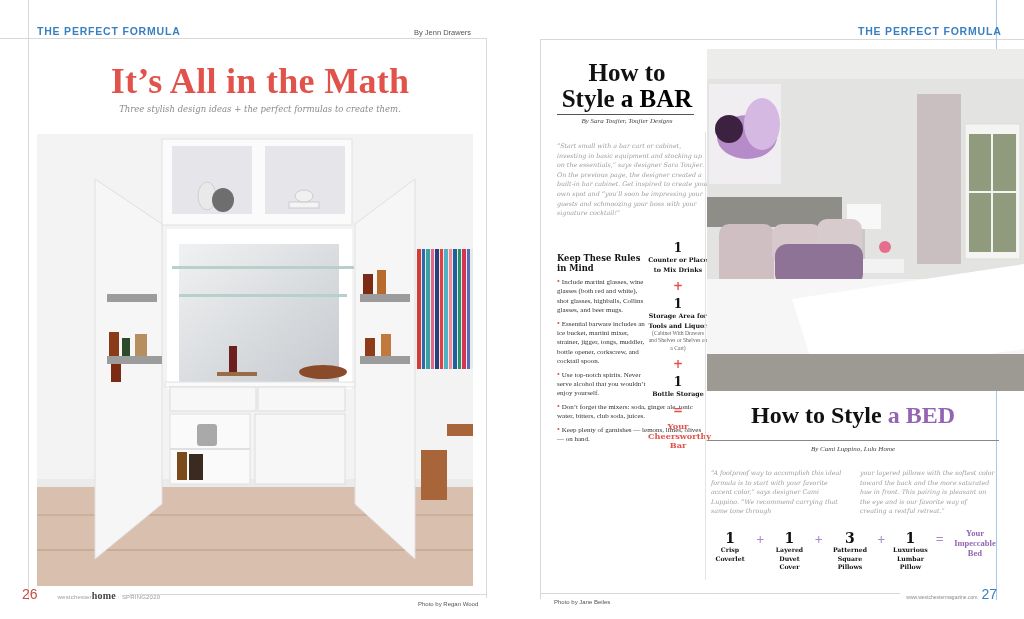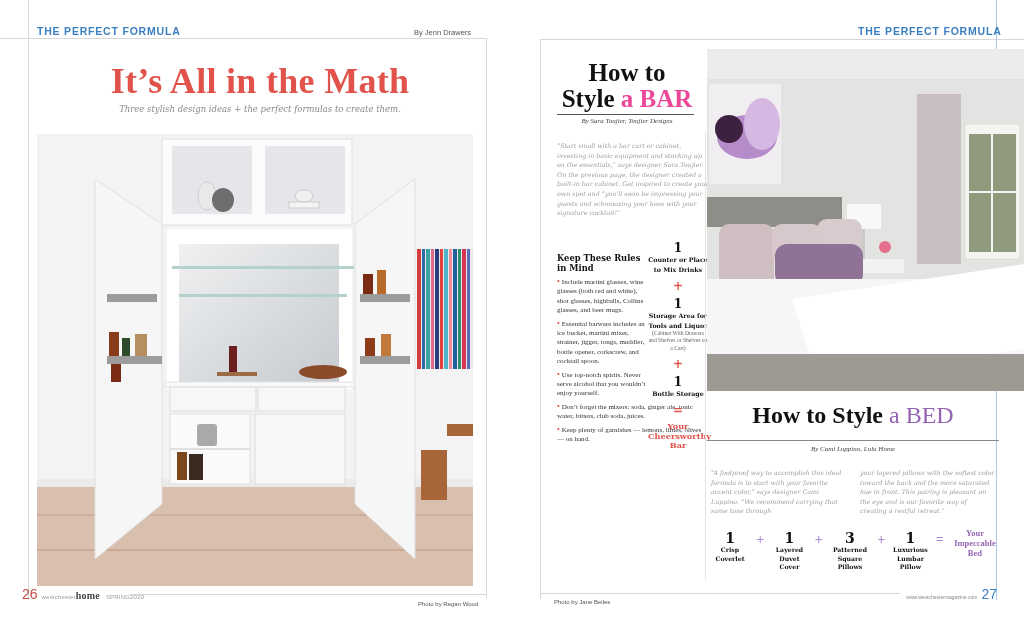--- a/index.html
+++ b/index.html
@@ -14,32 +14,32 @@
   .section-tag { position: absolute; font-family: "Liberation Sans", sans-serif; font-weight: bold;
     font-size: 10.5px; letter-spacing: 0.8px; color: #3a7fc0; }
   .byline-top { position: absolute; font-family: "Liberation Sans", sans-serif; font-size: 7.5px; color: #555; }
   .main-title { position: absolute; left: 30px; width: 460px; top: 60px; text-align: center;
     font-family: "Liberation Serif", serif; font-size: 36px; color: #e0524a; letter-spacing: 0.3px; }
   .main-sub { position: absolute; left: 30px; width: 460px; top: 104px; text-align: center;
     font-family: "DejaVu Serif", serif; font-style: italic; font-size: 8.5px; color: #8a8a8a; }
 
   .photo-bar { position: absolute; left: 37px; top: 134px; width: 436px; height: 452px; overflow: hidden;
     background: #f2f2f3; }
-  .folio-left { position: absolute; left: 22px; top: 586px; display: flex; align-items: baseline; gap: 4px;
+  .folio-left { position: absolute; left: 22px; top: 586px; display: flex; align-items: baseline; gap: 20px;
     font-family: "Liberation Sans", sans-serif; }
   .folio-num { font-size: 14px; color: #c84b45; }
   .folio-mag { font-size: 6px; color: #9a9a9a; letter-spacing: 0.2px; }
   .folio-mag b { color: #444; font-family: "Liberation Serif", serif; font-size: 10px; }
   .credit { position: absolute; font-family: "Liberation Sans", sans-serif; font-size: 6px; color: #555; }
 
   
   .right-page { position: absolute; left: 512px; top: 0; width: 512px; height: 619px; }
   .bar-title { position: absolute; left: 40px; width: 150px; top: 60px; text-align: center;
     font-family: "Liberation Serif", serif; font-size: 25px; line-height: 26px; color: #111; }
-  .bar-title .accent { color: #ec4899; font-weight: bold; }
+  .bar-title .accent { color: #000000; font-weight: bold; }
   .bar-rule { position: absolute; left: 45px; width: 137px; top: 114px; height: 1px; background: #555; }
   .bar-byline { position: absolute; left: 40px; width: 150px; top: 117px; text-align: center;
     font-family: "Liberation Serif", serif; font-style: italic; font-size: 7px; color: #444; }
   .bar-intro { position: absolute; left: 45px; top: 141px; width: 152px;
     font-family: "DejaVu Serif", serif; font-style: italic; font-size: 6.3px; line-height: 9.6px; color: #9d9d9d; }
 
   .rules-head { position: absolute; left: 45px; top: 254px; width: 90px;
     font-family: "DejaVu Serif", serif; font-weight: bold; font-size: 8.4px; line-height: 9.5px; color: #111; }
   .rules-list { position: absolute; left: 45px; top: 277px; width: 90px; list-style: none;
     font-family: "Liberation Serif", serif; font-size: 7px; line-height: 9.4px; color: #333; }
@@ -54,21 +54,21 @@
   .f-note { font-family: "Liberation Serif", serif; font-size: 5.6px; line-height: 7.3px; color: #666; }
   .f-op { color: #e0524a; font-weight: bold; font-size: 12px; line-height: 18px; margin: 3px 0; }
   .f-result { color: #e0524a; font-weight: bold; font-size: 8.2px; line-height: 9.5px; }
 
   .col-divider { position: absolute; left: 193px; top: 132px; width: 1px; height: 448px; background: #e3e3e3; }
 
   .photo-bed { position: absolute; left: 195px; top: 49px; width: 317px; height: 342px; overflow: hidden; background: #e4e4e1; }
 
   .bed-title { position: absolute; left: 195px; width: 292px; top: 402px; text-align: center;
     font-family: "Liberation Serif", serif; font-size: 24px; color: #111; }
-  .bed-title .accent { color: #9464b4; font-weight: normal; }
+  .bed-title .accent { color: #9464b4; font-weight: bold; }
   .bed-rule { position: absolute; left: 195px; width: 292px; top: 440px; height: 1px; background: #888; }
   .bed-byline { position: absolute; left: 195px; width: 292px; top: 445px; text-align: center;
     font-family: "Liberation Serif", serif; font-style: italic; font-size: 7px; color: #444; }
   .bed-intro { position: absolute; top: 468px; width: 135px;
     font-family: "DejaVu Serif", serif; font-style: italic; font-size: 6.3px; line-height: 9.6px; color: #9d9d9d; }
 
   .bed-formula { position: absolute; left: 198px; top: 531px; width: 290px; display: flex; align-items: flex-start; justify-content: space-between; }
   .bf-item { text-align: center; font-family: "DejaVu Serif", serif; color: #111; }
   .bf-num { font-weight: bold; font-size: 14px; line-height: 15px; }
   .bf-label { font-weight: bold; font-size: 6.2px; line-height: 8.5px; }

